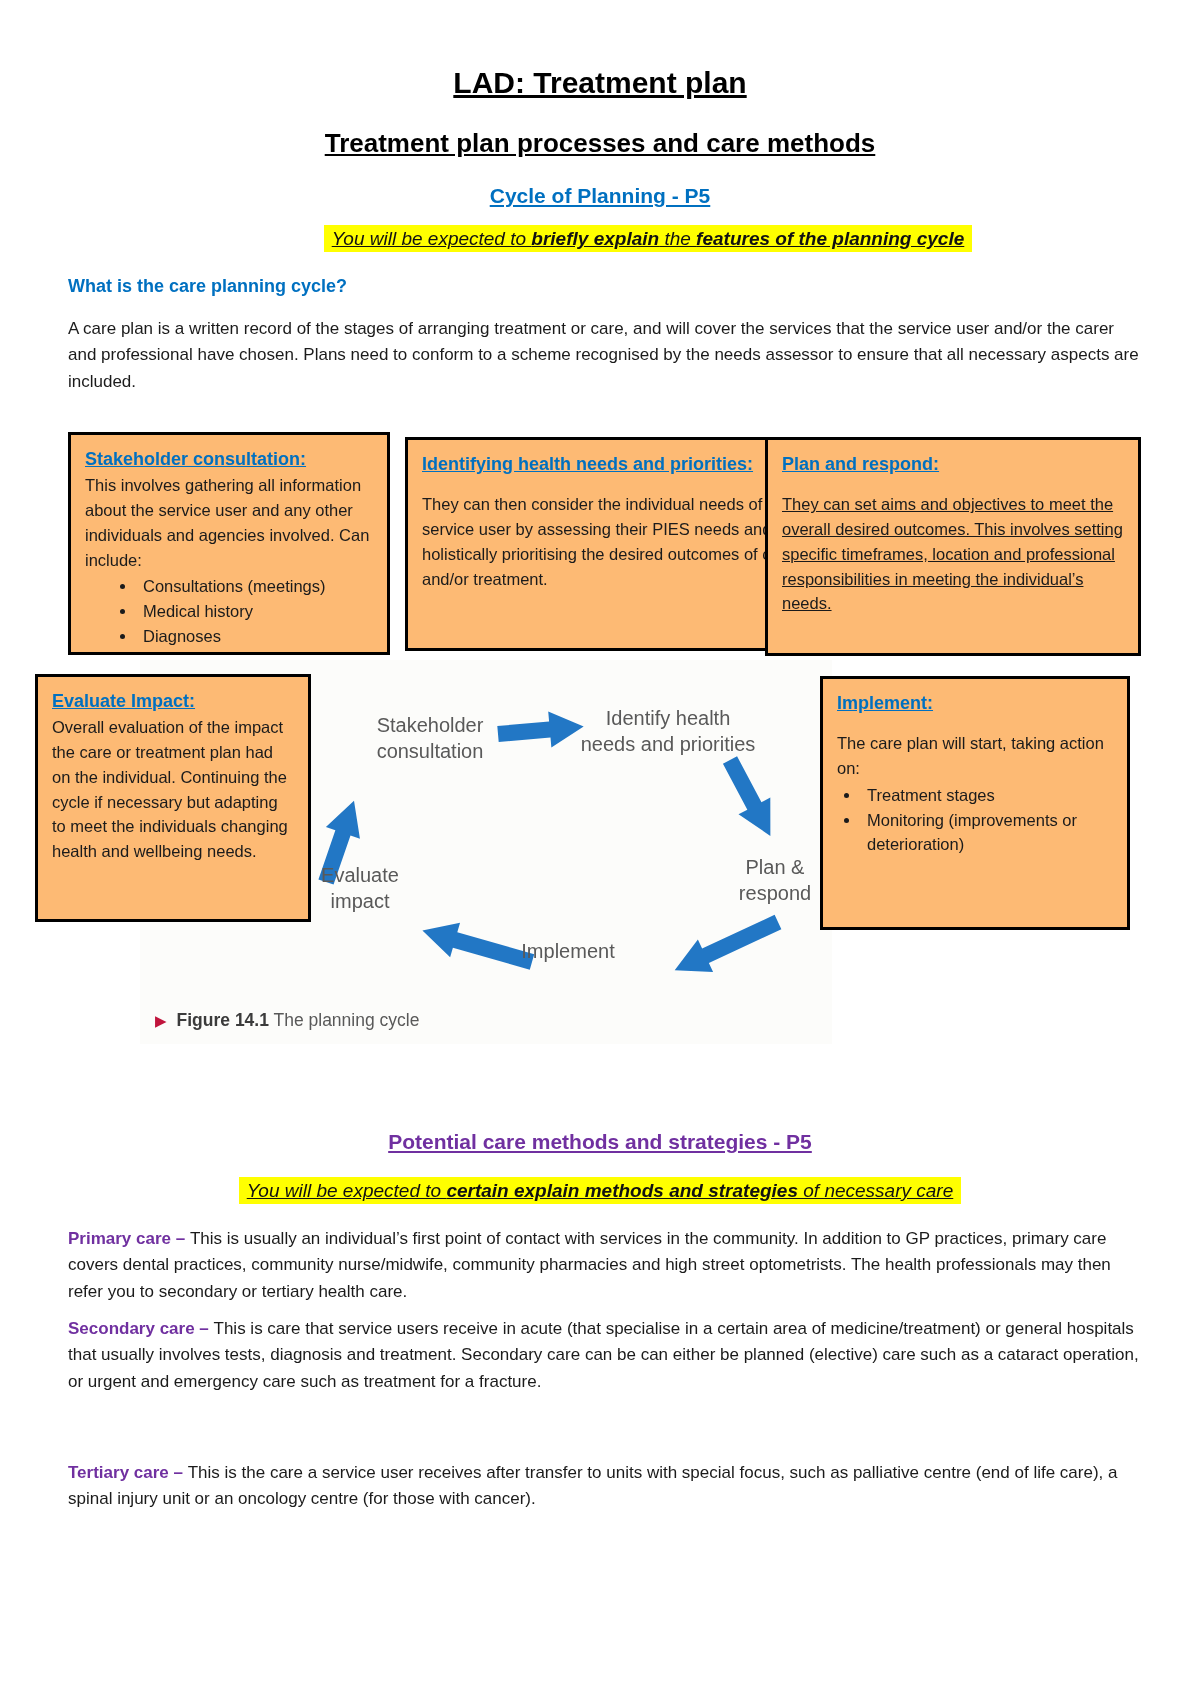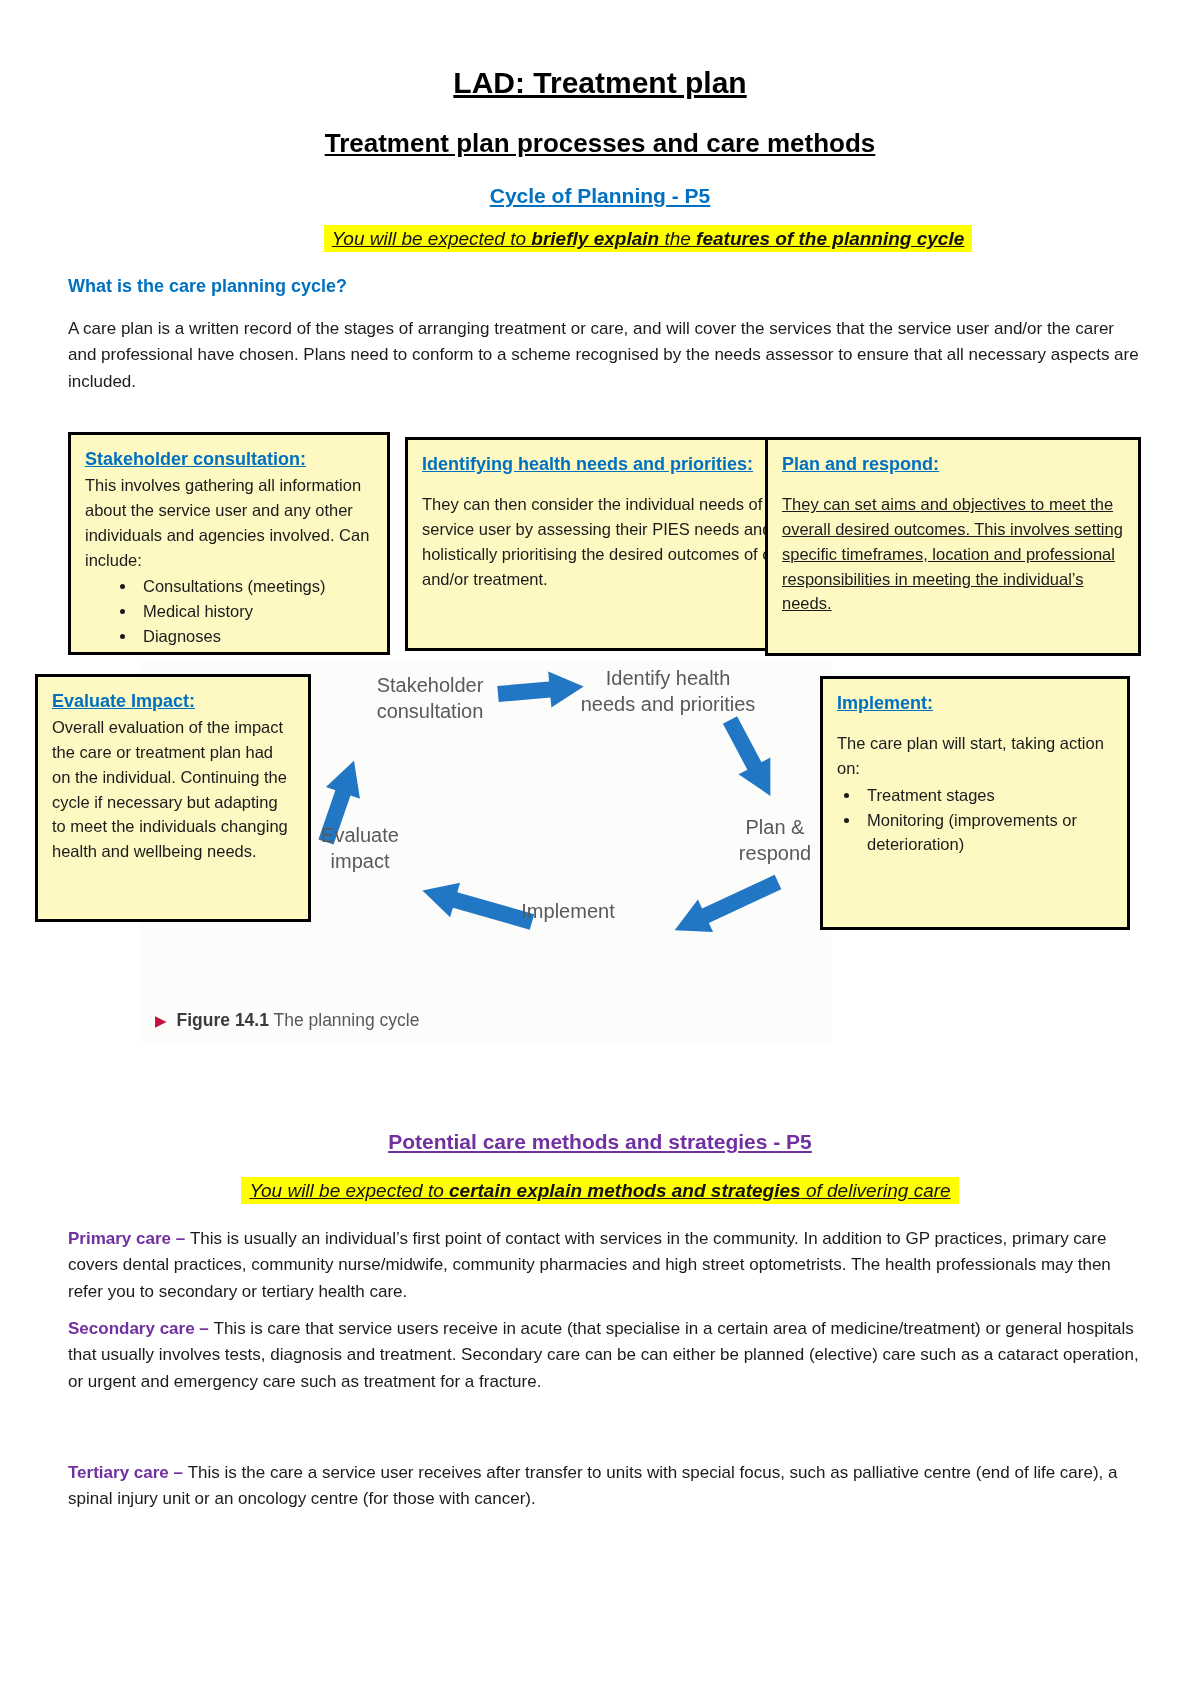--- a/index.html
+++ b/index.html
@@ -16,35 +16,35 @@
   .hl{background:#FFFF00;font-style:italic;font-size:19px;text-decoration:underline;
       padding:3px 8px;color:#111;}
   .hl .b{font-weight:bold;}
   .q-heading{position:absolute;left:68px;top:276px;font-size:18px;font-weight:bold;color:#0070C0;}
   .bodytext{position:absolute;left:68px;width:1072px;font-size:17px;line-height:1.55;color:#1b1b1b;}
   .intro{top:316px;}
   .p1{top:1226px;}
   .p2{top:1316px;}
   .p3{top:1460px;}
   .plabel{color:#7030A0;font-weight:bold;}
-  .box{position:absolute;background:#fef9c3;border:3px solid #000;padding:12px 14px;
+  .box{position:absolute;background:#fdba74;border:3px solid #000;padding:12px 14px;
        box-sizing:border-box;z-index:2;}
   .box .bt{color:#0070C0;font-weight:bold;text-decoration:underline;font-size:18px;line-height:1.35;}
   .box .bb{font-size:16.5px;line-height:1.5;margin-top:2px;}
   .box .gap{margin-top:16px;}
   .box ul{margin:2px 0 0;padding-left:52px;}
   .box li{font-size:16.5px;line-height:1.5;padding-left:6px;}
   .box-stakeholder{left:68px;top:432px;width:322px;height:223px;}
   .box-identify{left:405px;top:437px;width:418px;height:214px;}
   .box-plan{left:765px;top:437px;width:376px;height:219px;text-decoration:underline;}
   .box-evaluate{left:35px;top:674px;width:276px;height:248px;}
   .box-implement{left:820px;top:676px;width:310px;height:254px;}
   .box-implement ul{padding-left:24px;}
   .fig-bg{position:absolute;left:140px;top:660px;width:692px;height:384px;background:#fcfcfa;z-index:0;}
-  .figure{position:absolute;left:300px;top:652px;width:520px;height:350px;z-index:1;}
+  .figure{position:absolute;left:300px;top:692px;width:520px;height:350px;z-index:1;}
   .figure svg{position:absolute;left:0;top:0;}
   .flabel{position:absolute;text-align:center;font-size:20px;line-height:1.3;color:#595959;}
   .fl-stakeholder{left:25px;top:20px;width:210px;}
   .fl-identify{left:278px;top:13px;width:180px;}
   .fl-plan{left:425px;top:162px;width:100px;}
   .fl-implement{left:198px;top:246px;width:140px;}
   .fl-evaluate{left:5px;top:170px;width:110px;}
   .caption{position:absolute;left:155px;top:1010px;font-size:17.5px;z-index:2;}
   .cap-marker{color:#C0143C;font-size:15px;margin-right:10px;}
   .cap-label{font-weight:bold;color:#3b3b3b;}
@@ -120,21 +120,21 @@
   </div>
 
   <div class="caption">
     <span class="cap-marker">▶</span><span class="cap-label">Figure 14.1</span>
     <span class="cap-text">The planning cycle</span>
   </div>
 
   <div class="center h-purple"><span class="u">Potential care methods and strategies - P5</span></div>
 
   <div class="center hl-row2">
-    <span class="hl"><span>You will be expected to </span><span class="b">certain explain methods and strategies</span><span> of delivering care</span></span>
+    <span class="hl"><span>You will be expected to </span><span class="b">certain explain methods and strategies</span><span> of necessary care</span></span>
   </div>
 
   <div class="bodytext p1">
     <span class="plabel">Primary care – </span><span>This is usually an individual’s first point of contact with services in the community. In addition to GP practices, primary care covers dental practices, community nurse/midwife, community pharmacies and high street optometrists. The health professionals may then refer you to secondary or tertiary health care.</span>
   </div>
 
   <div class="bodytext p2">
     <span class="plabel">Secondary care – </span><span>This is care that service users receive in acute (that specialise in a certain area of medicine/treatment) or general hospitals that usually involves tests, diagnosis and treatment. Secondary care can be can either be planned (elective) care such as a cataract operation, or urgent and emergency care such as treatment for a fracture.</span>
   </div>
 

